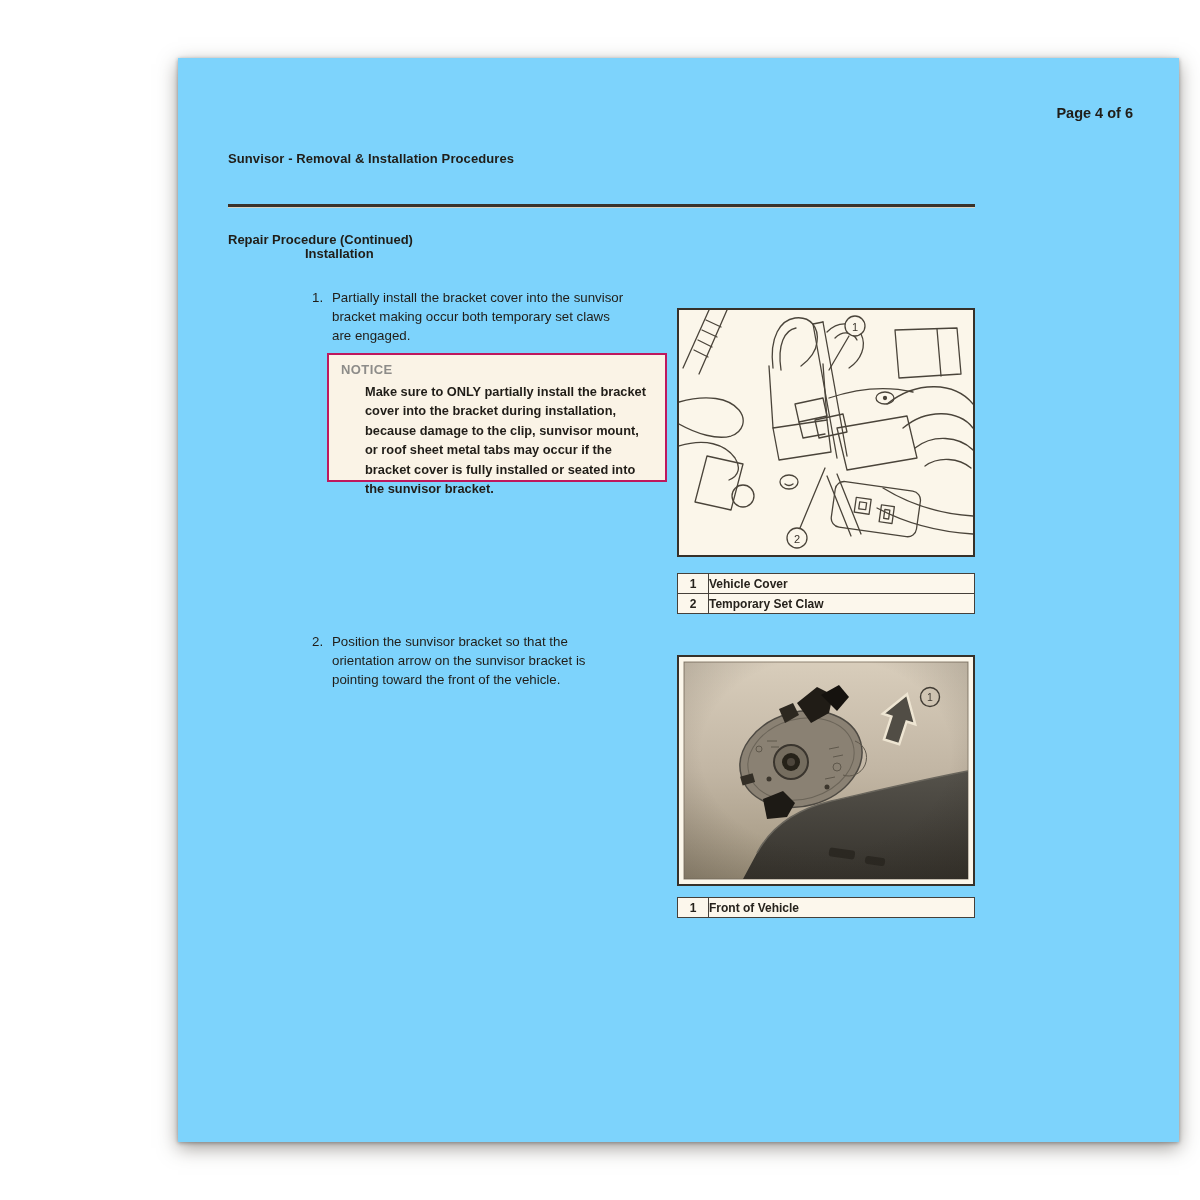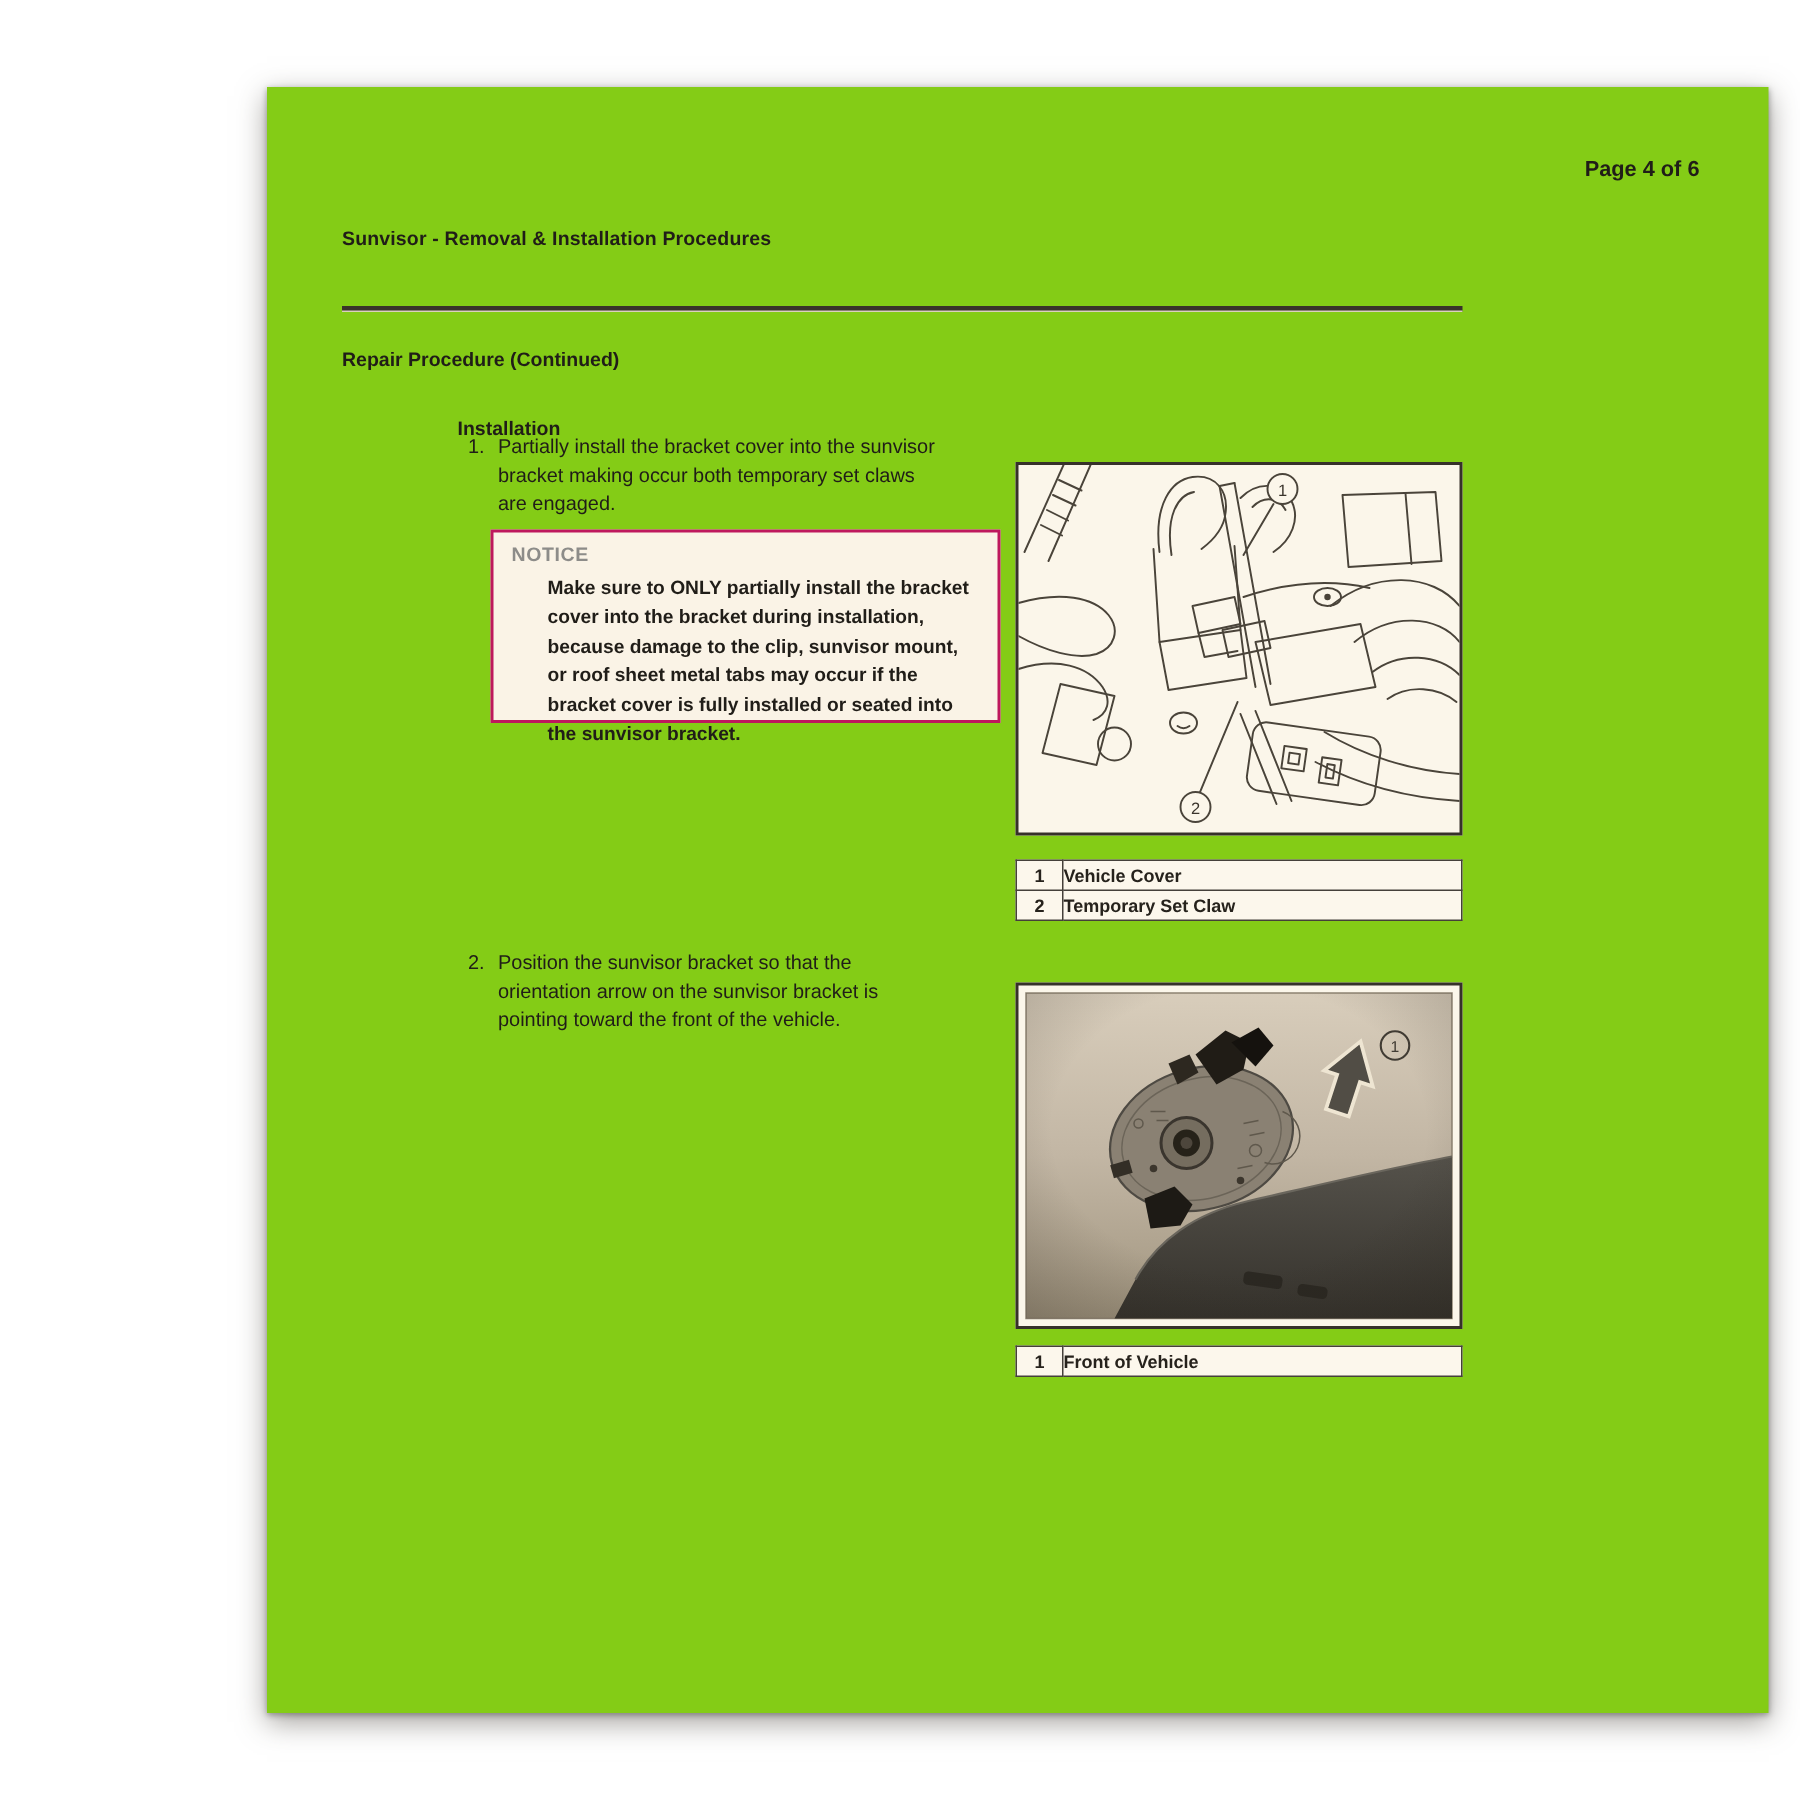--- a/index.html
+++ b/index.html
@@ -5,29 +5,29 @@
   html,body{margin:0;padding:0;}
   body{
     width:1200px;height:1200px;position:relative;
     background:#ffffff;
     font-family:"Liberation Sans", sans-serif;
     color:#201d18;
     overflow:hidden;
   }
   .paper{
     position:absolute;left:178px;top:58px;width:1001px;height:1084px;
-    background:#84cc16;
+    background:#7dd3fc;
     box-shadow:0 6px 18px rgba(70,64,55,.5), 0 1px 4px rgba(0,0,0,.35);
   }
   .abs{position:absolute;}
   .page-number{top:47px;right:46px;font-weight:bold;font-size:14.5px;}
   .doc-title{left:50px;top:93px;font-size:13px;font-weight:bold;margin:0;letter-spacing:.1px;}
   .rule{left:50px;top:146px;width:747px;height:3px;background:#39322a;border-bottom:1px solid #d9d0bf;}
   .section-heading{left:50px;top:174px;font-size:13px;font-weight:bold;}
-  .subsection-heading{left:127px;top:220px;font-size:13px;font-weight:bold;}
+  .subsection-heading{left:127px;top:188px;font-size:13px;font-weight:bold;}
   .step{display:flex;left:134px;width:362px;font-size:13.3px;line-height:19px;}
   .step-1{top:230px;}
   .step-2{top:574px;}
   .step-num{width:20px;flex:none;}
   .step-text{flex:1;white-space:pre-line;}
   .notice-box{
     left:149px;top:295px;width:340px;height:129px;box-sizing:border-box;
     border:2px solid #be185d;padding:7px 12px 0 12px;background:#faf3e6;
   }
   .notice-label{color:#8d8c89;font-weight:bold;font-size:13px;margin-bottom:5px;letter-spacing:.4px;}

